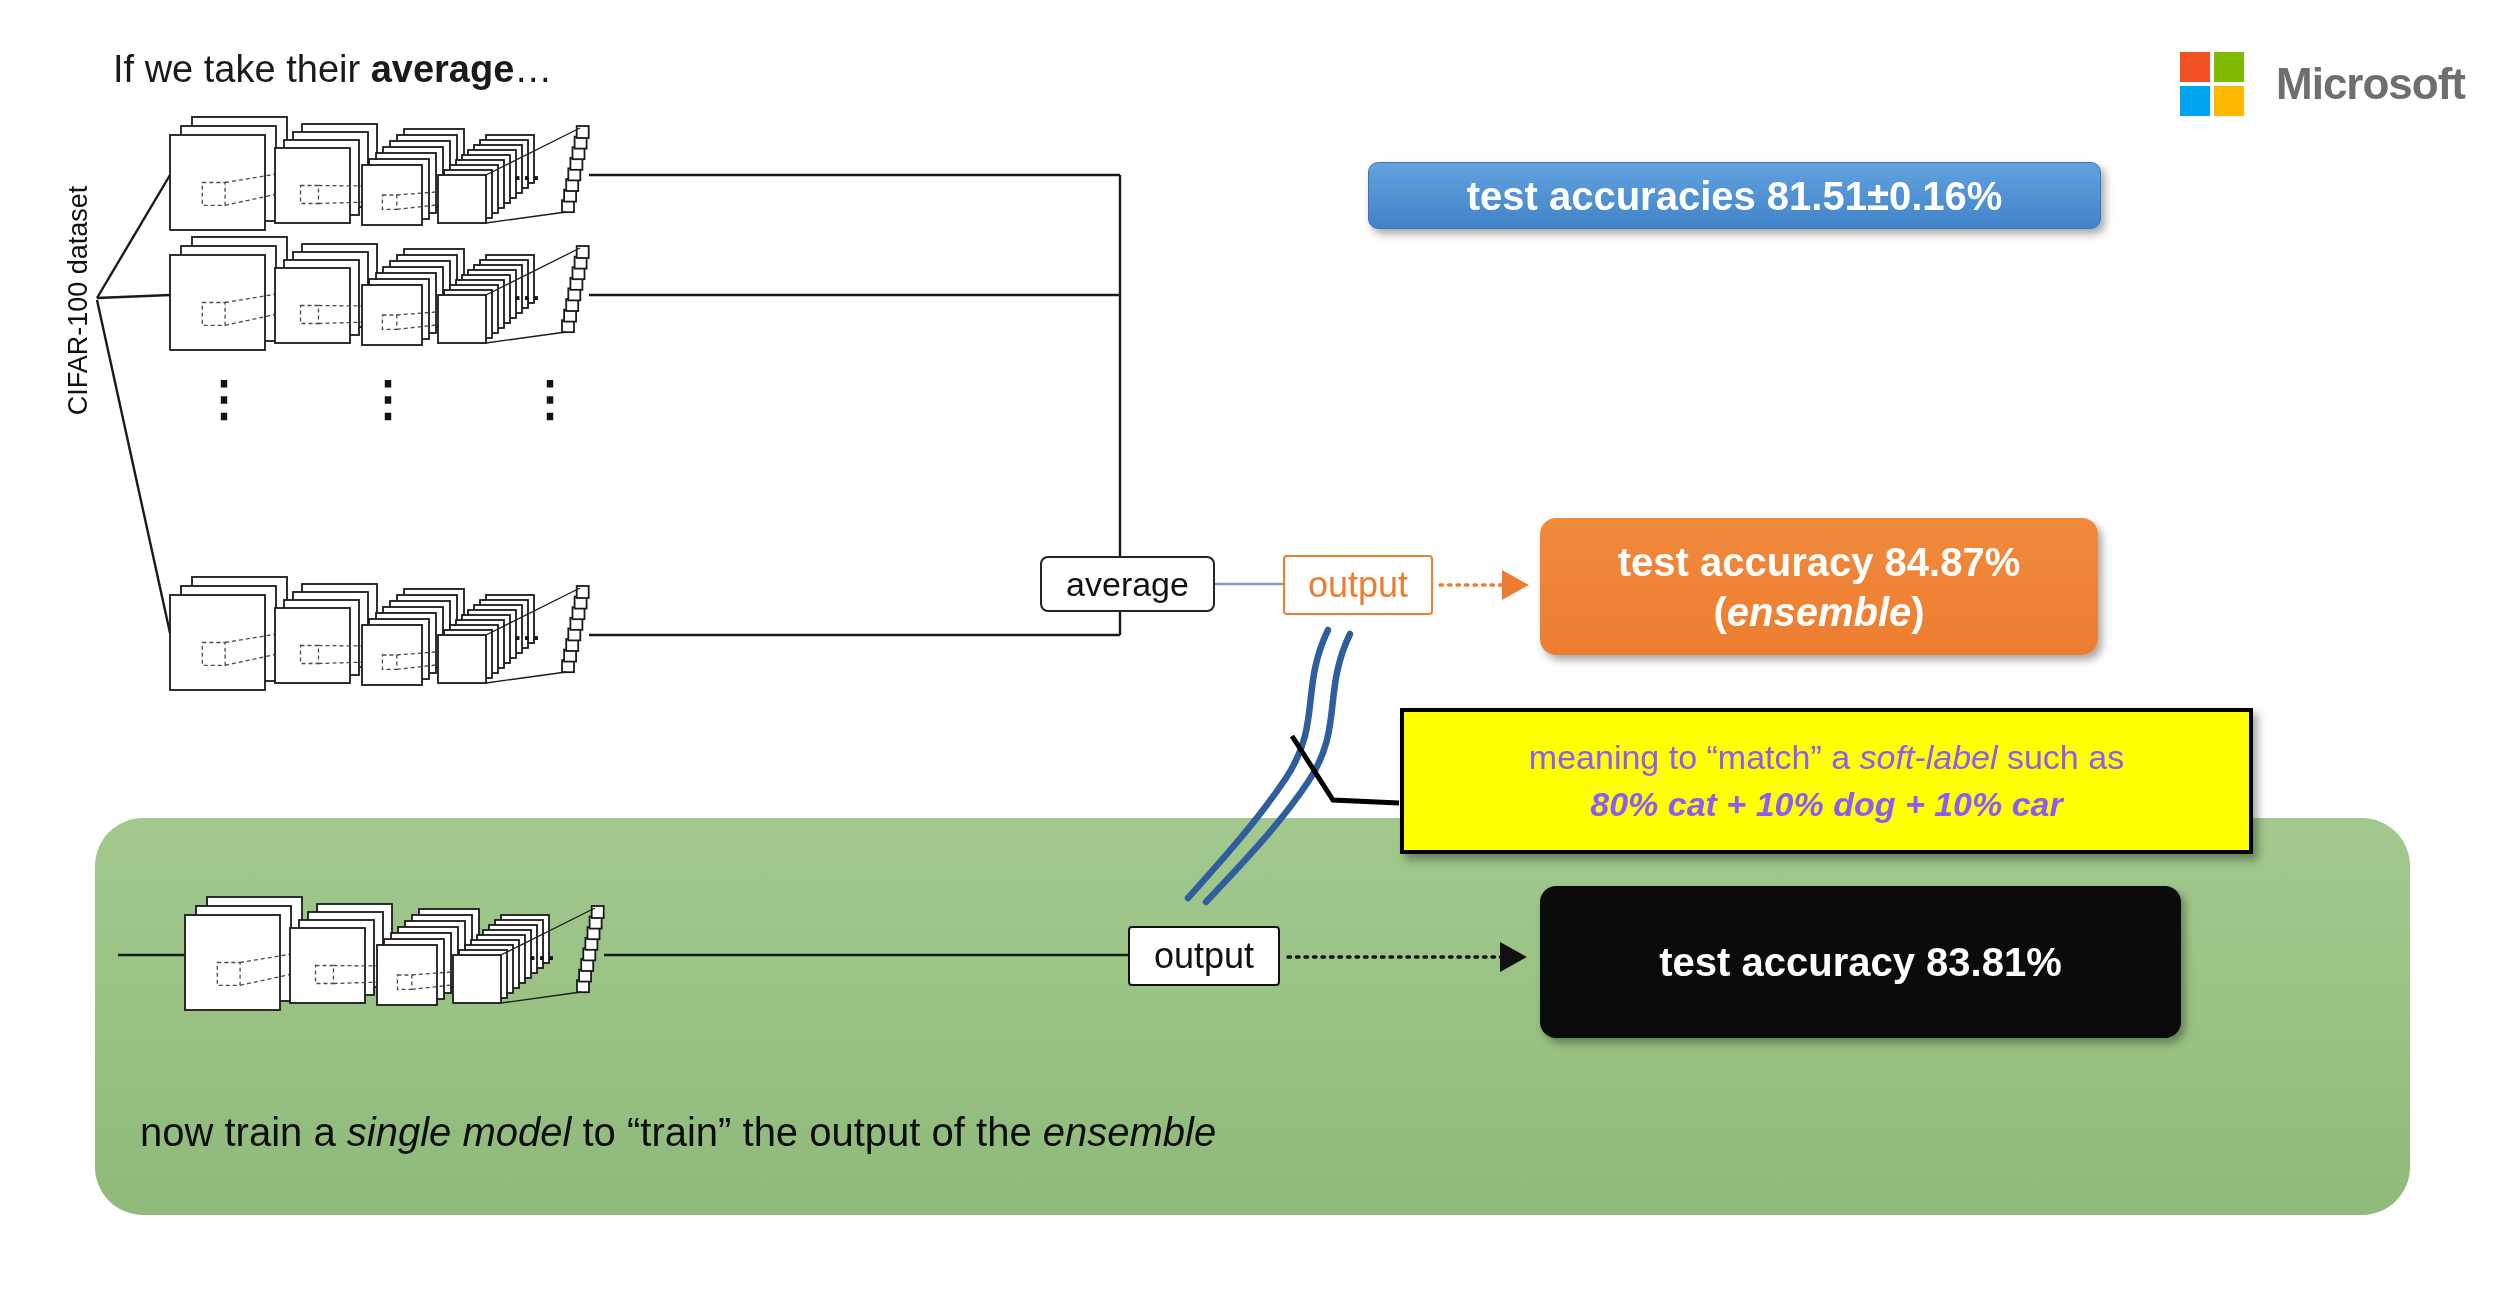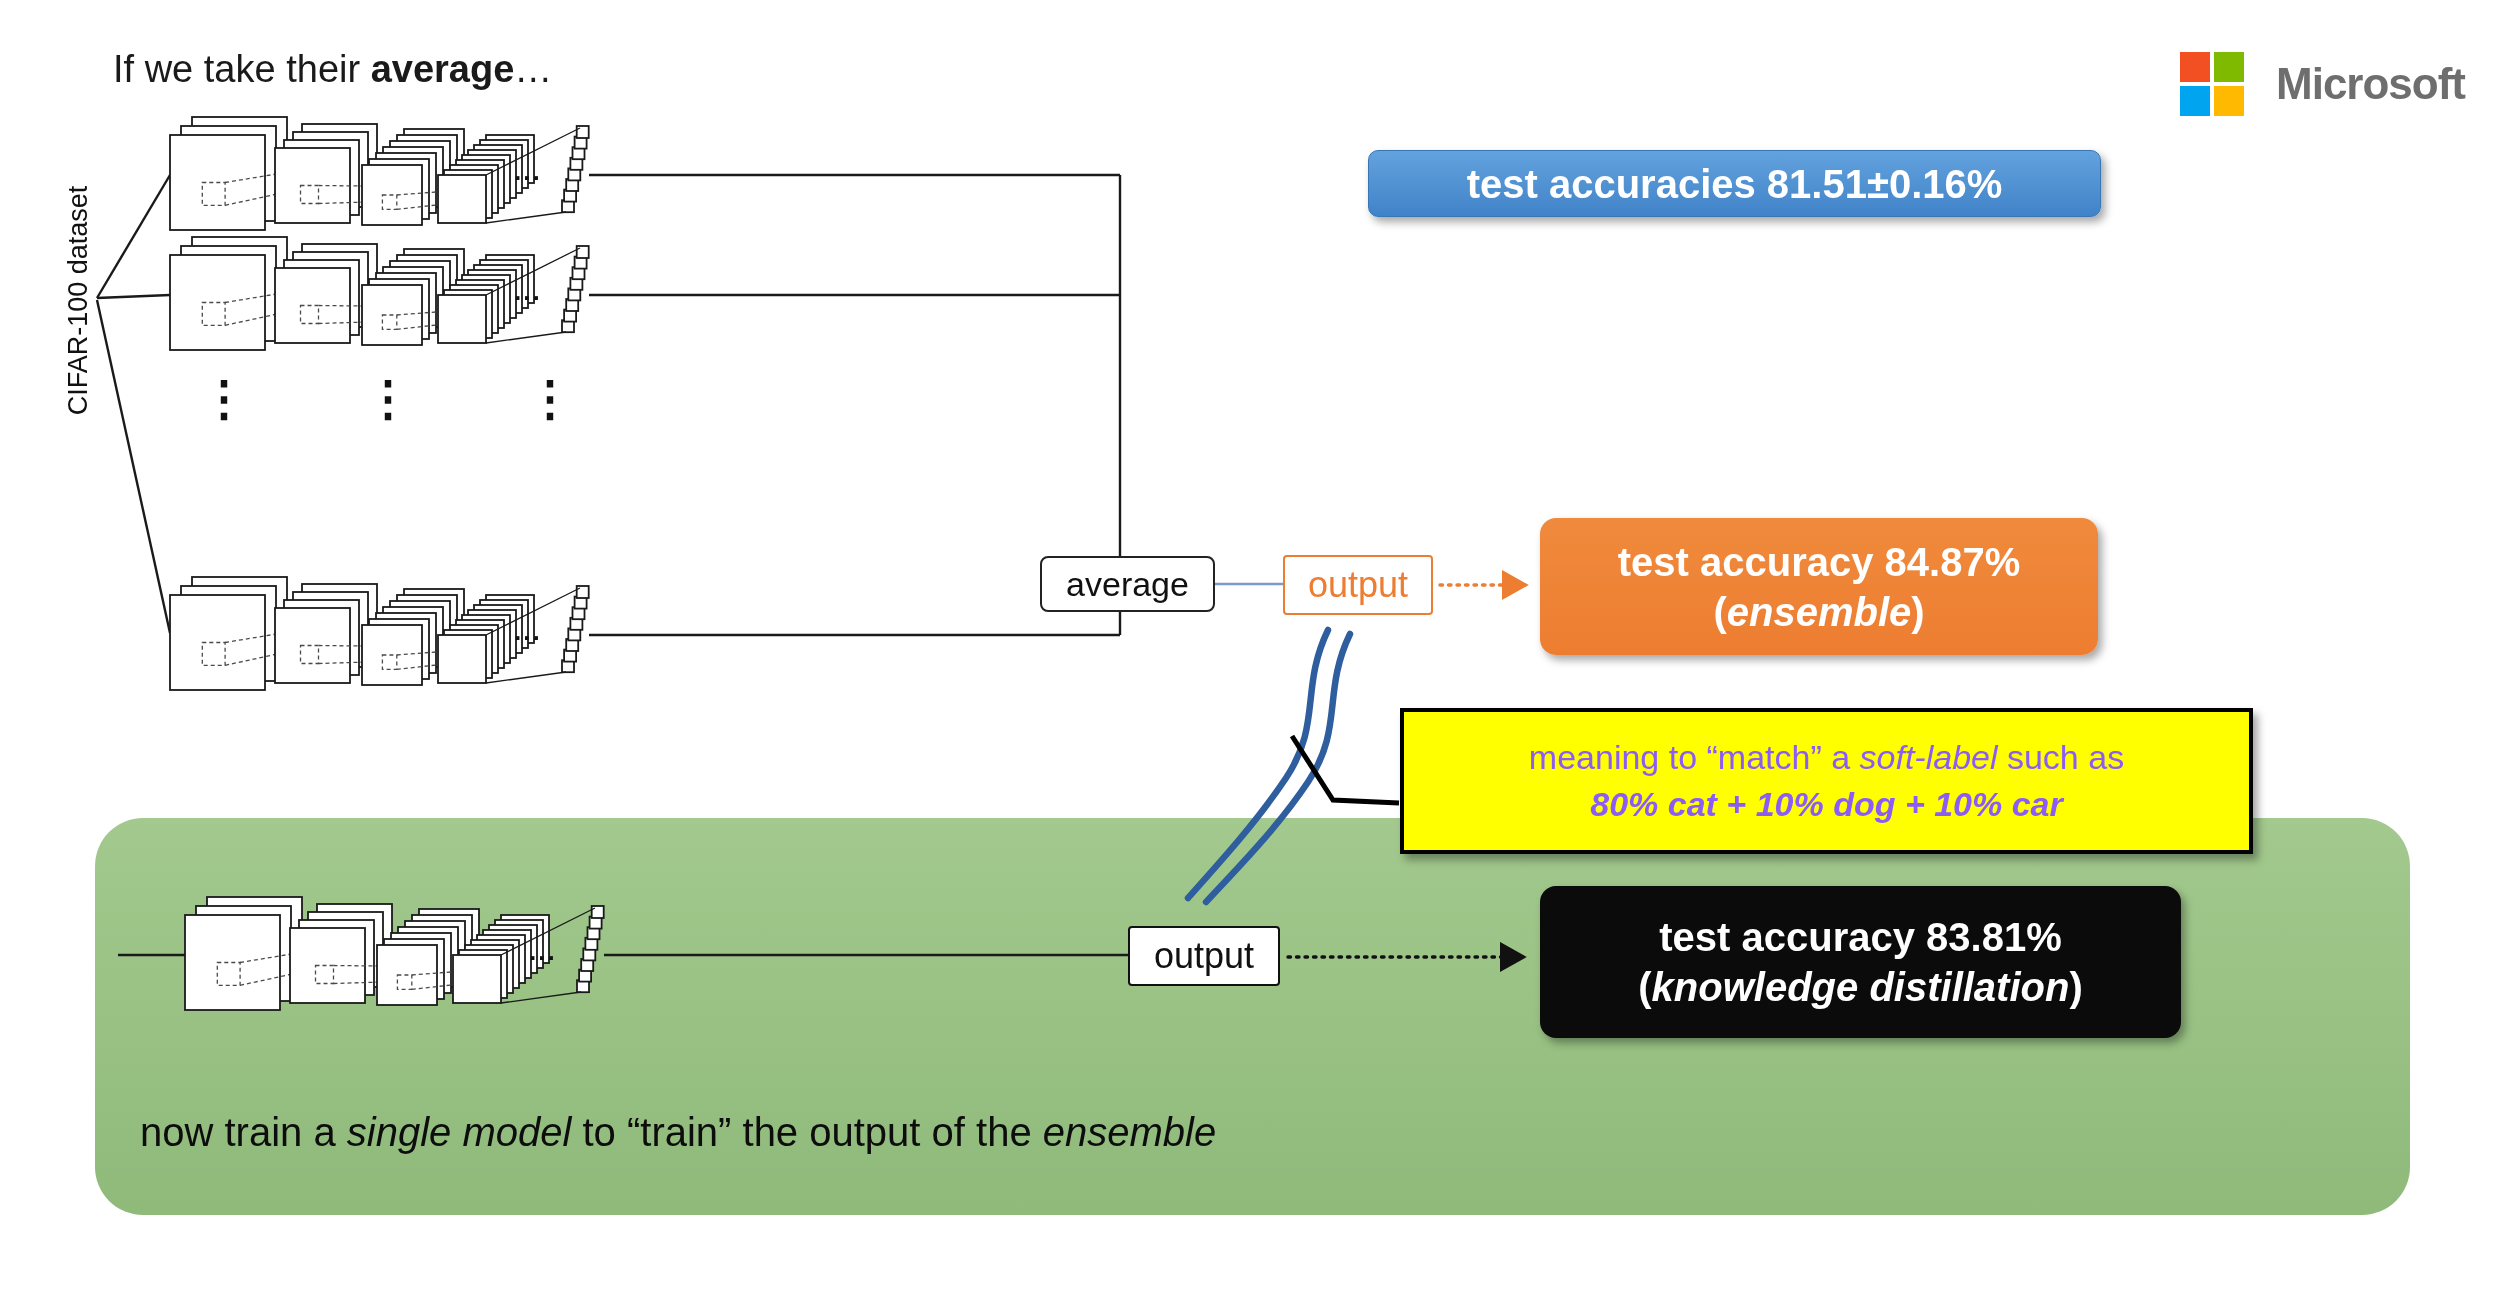--- a/index.html
+++ b/index.html
@@ -28,21 +28,21 @@
   .ms-text { font-size:44px; font-weight:600; color:#6e6e6e; letter-spacing:-1px; }
 
   
   .dataset-label { left:-37px; top:285px; width:230px; text-align:center;
     transform:rotate(-90deg); font-size:27px; color:#111; }
 
   
   .badge { display:flex; flex-direction:column; justify-content:center; align-items:center;
     color:#fff; font-weight:700; text-align:center; line-height:1.25;
     box-shadow:4px 5px 8px rgba(0,0,0,0.35); }
-  .badge-blue { left:1368px; top:150px; width:733px; height:67px; font-size:40px;
+  .badge-blue { left:1368px; top:162px; width:733px; height:67px; font-size:40px;
     background:linear-gradient(180deg, #62a2de 0%, #4183c8 100%);
     border:1px solid #3a76b4; border-radius:10px; }
   .badge-orange { left:1540px; top:518px; width:558px; height:137px; font-size:40px;
     background:linear-gradient(180deg, #f08a3c 0%, var(--accent-orange) 100%);
     border-radius:16px; }
   .badge-black { left:1540px; top:886px; width:641px; height:152px; font-size:40px;
     background:var(--badge-black); border-radius:16px; }
 
   
   .yellow-note { left:1400px; top:708px; width:853px; height:146px;
@@ -324,21 +324,20 @@
     <span>test accuracies 81.51±0.16%</span>
   </div>
 
   <div class="overlay badge badge-orange">
     <div>test accuracy 84.87%</div>
     <div><span>(</span><i><b>ensemble</b></i><span>)</span></div>
   </div>
 
   <div class="overlay badge badge-black">
     <div>test accuracy 83.81%</div>
-    <div><span>(</span><i><b>knowledge distillation</b></i><span>)</span></div>
   </div>
 
   <div class="overlay yellow-note">
     <div><span>meaning to “match” a </span><i>soft-label</i><span> such as</span></div>
     <div class="yl2">80% cat + 10% dog + 10% car</div>
   </div>
 
   <div class="overlay dbox average-box">average</div>
   <div class="overlay dbox output-top">output</div>
   <div class="overlay dbox output-bottom">output</div>

